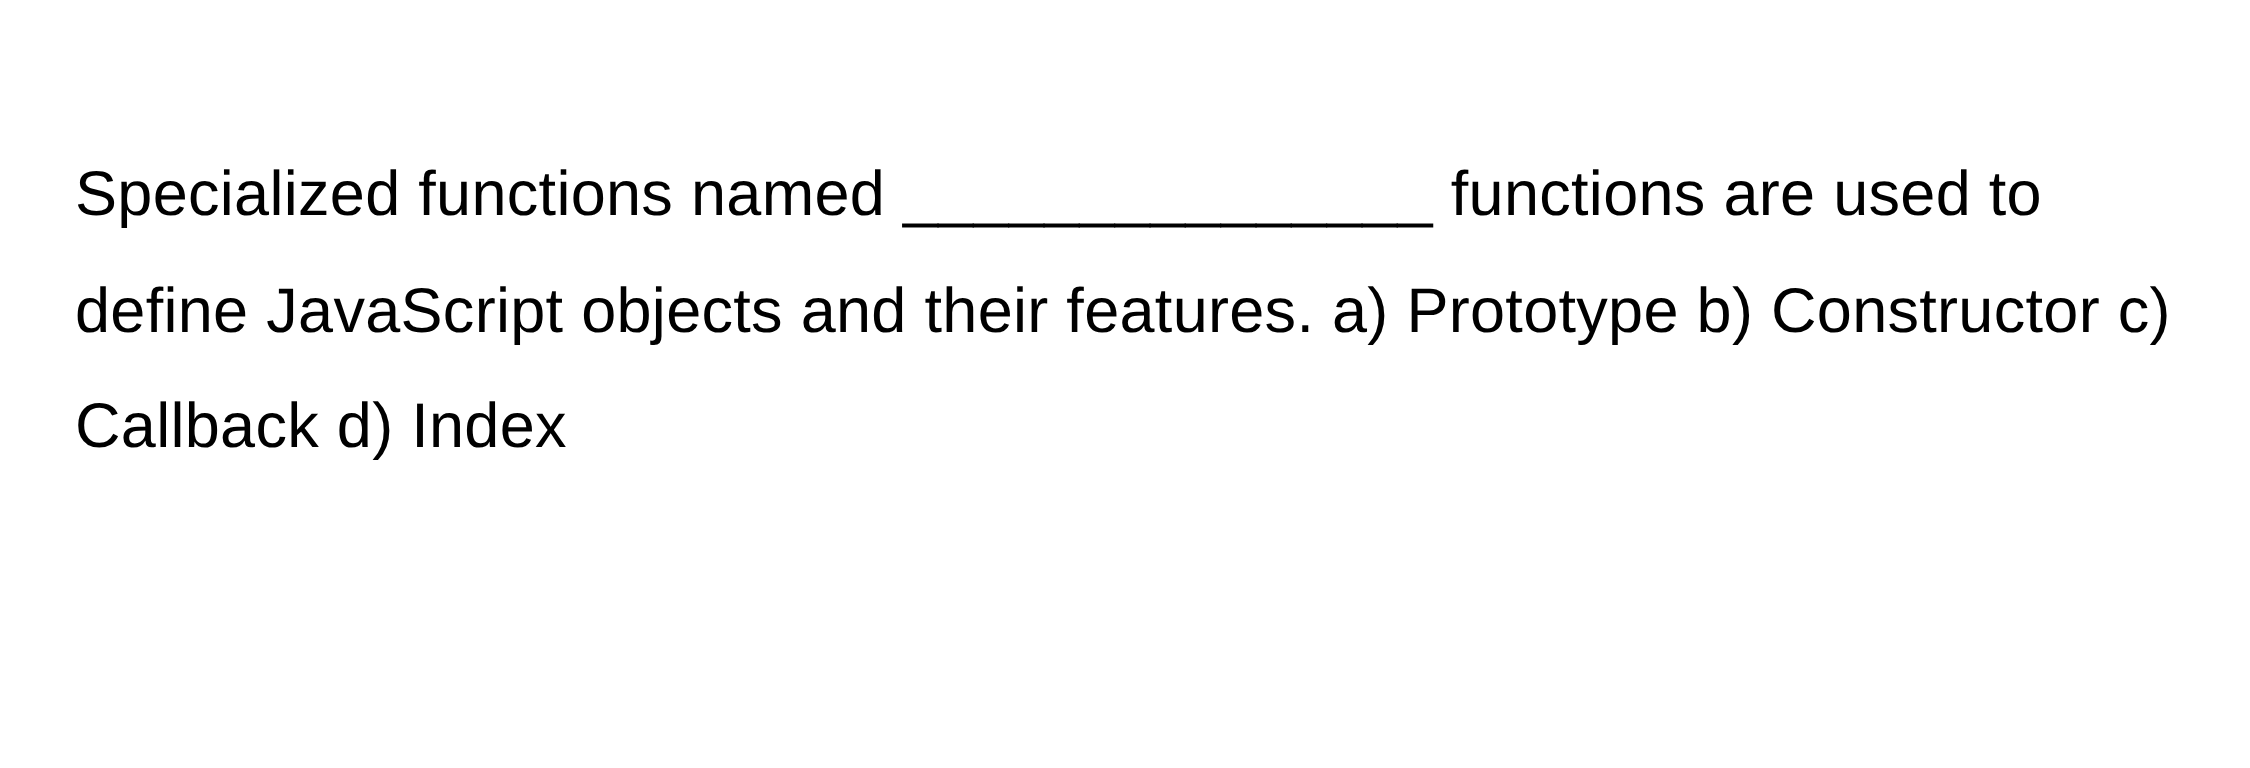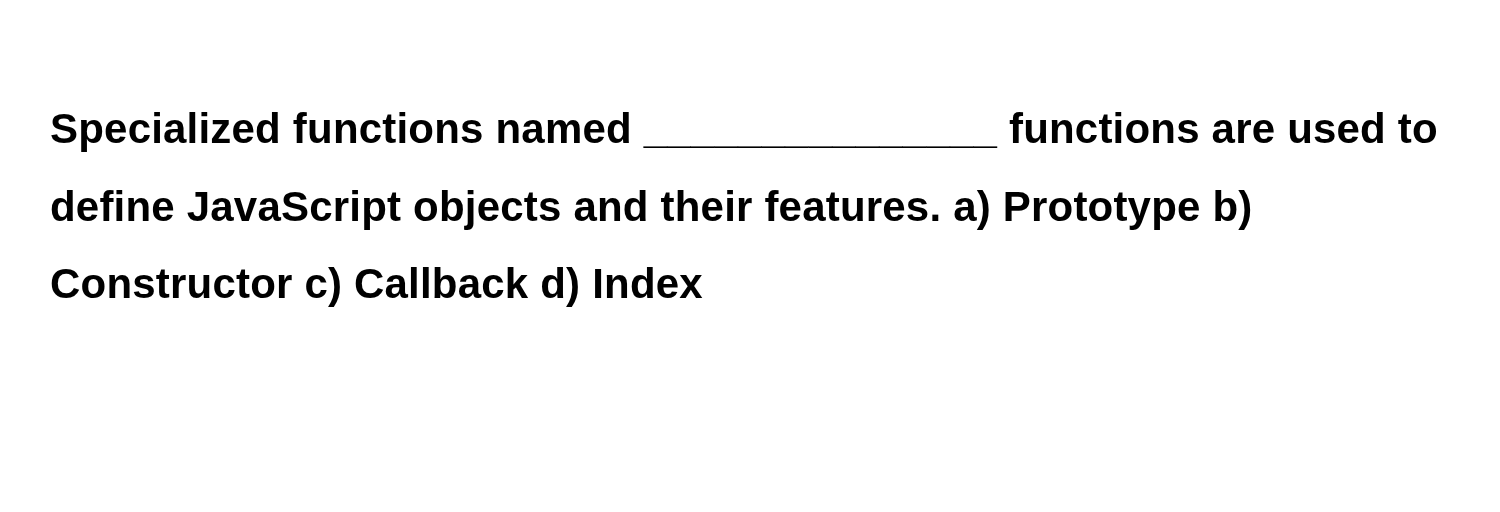--- a/index.html
+++ b/index.html
@@ -11,20 +11,20 @@
       width: 1500px;
       height: 512px;
       background: #ffffff;
       font-family: -apple-system, BlinkMacSystemFont, "Segoe UI", Helvetica, Arial, sans-serif;
       padding: 90px 50px 50px 50px;
     }
     .question-text {
       font-size: 42px;
       line-height: 1.85;
       color: #000000;
-      font-weight: 700;
+      font-weight: 400;
       letter-spacing: 0.2px;
     }
   </style>
 </head>
 <body>
 
 <div class="question-text">Specialized functions named _______________ functions are used to define JavaScript objects and their features. a) Prototype b) Constructor c) Callback d) Index</div>
 
 </body></html>

